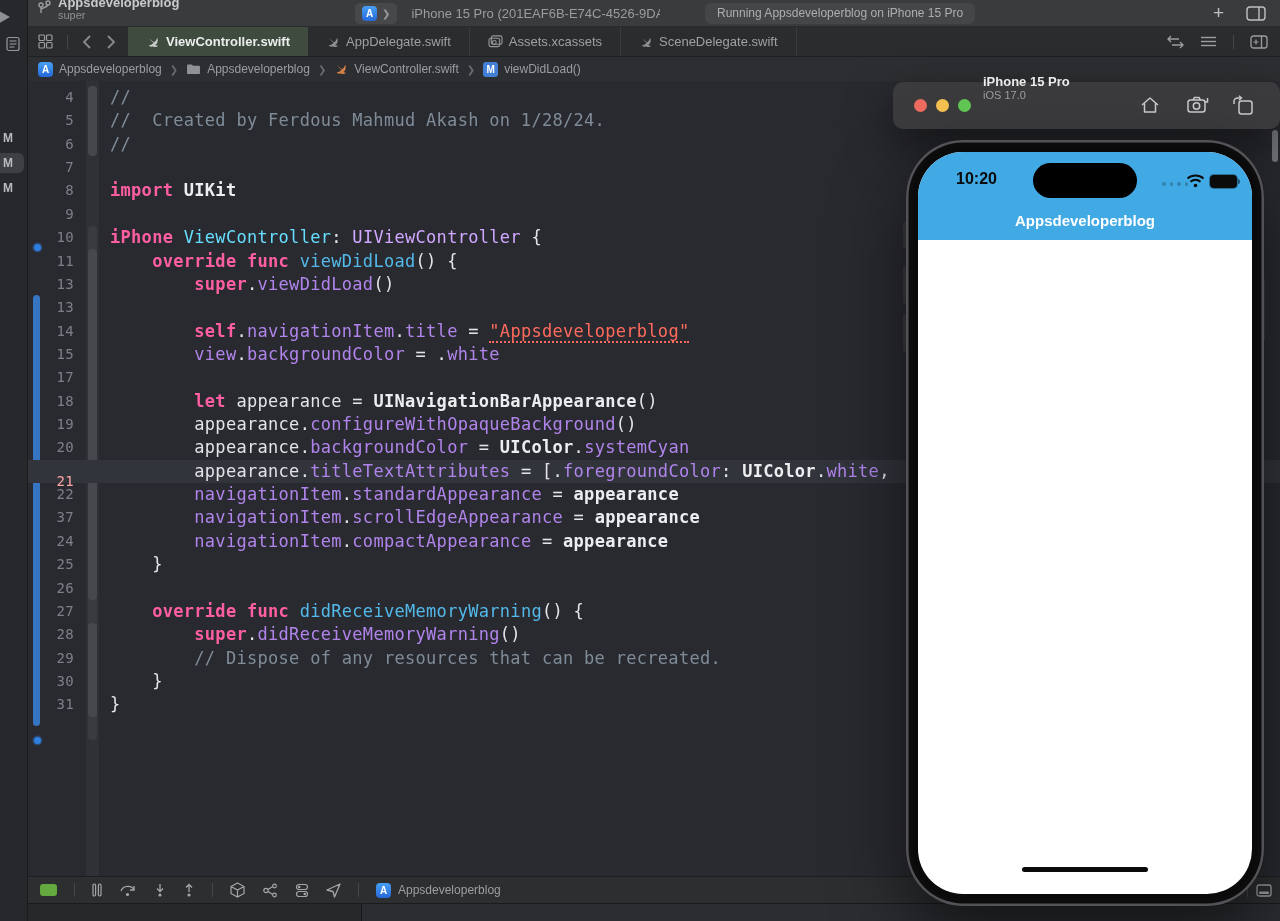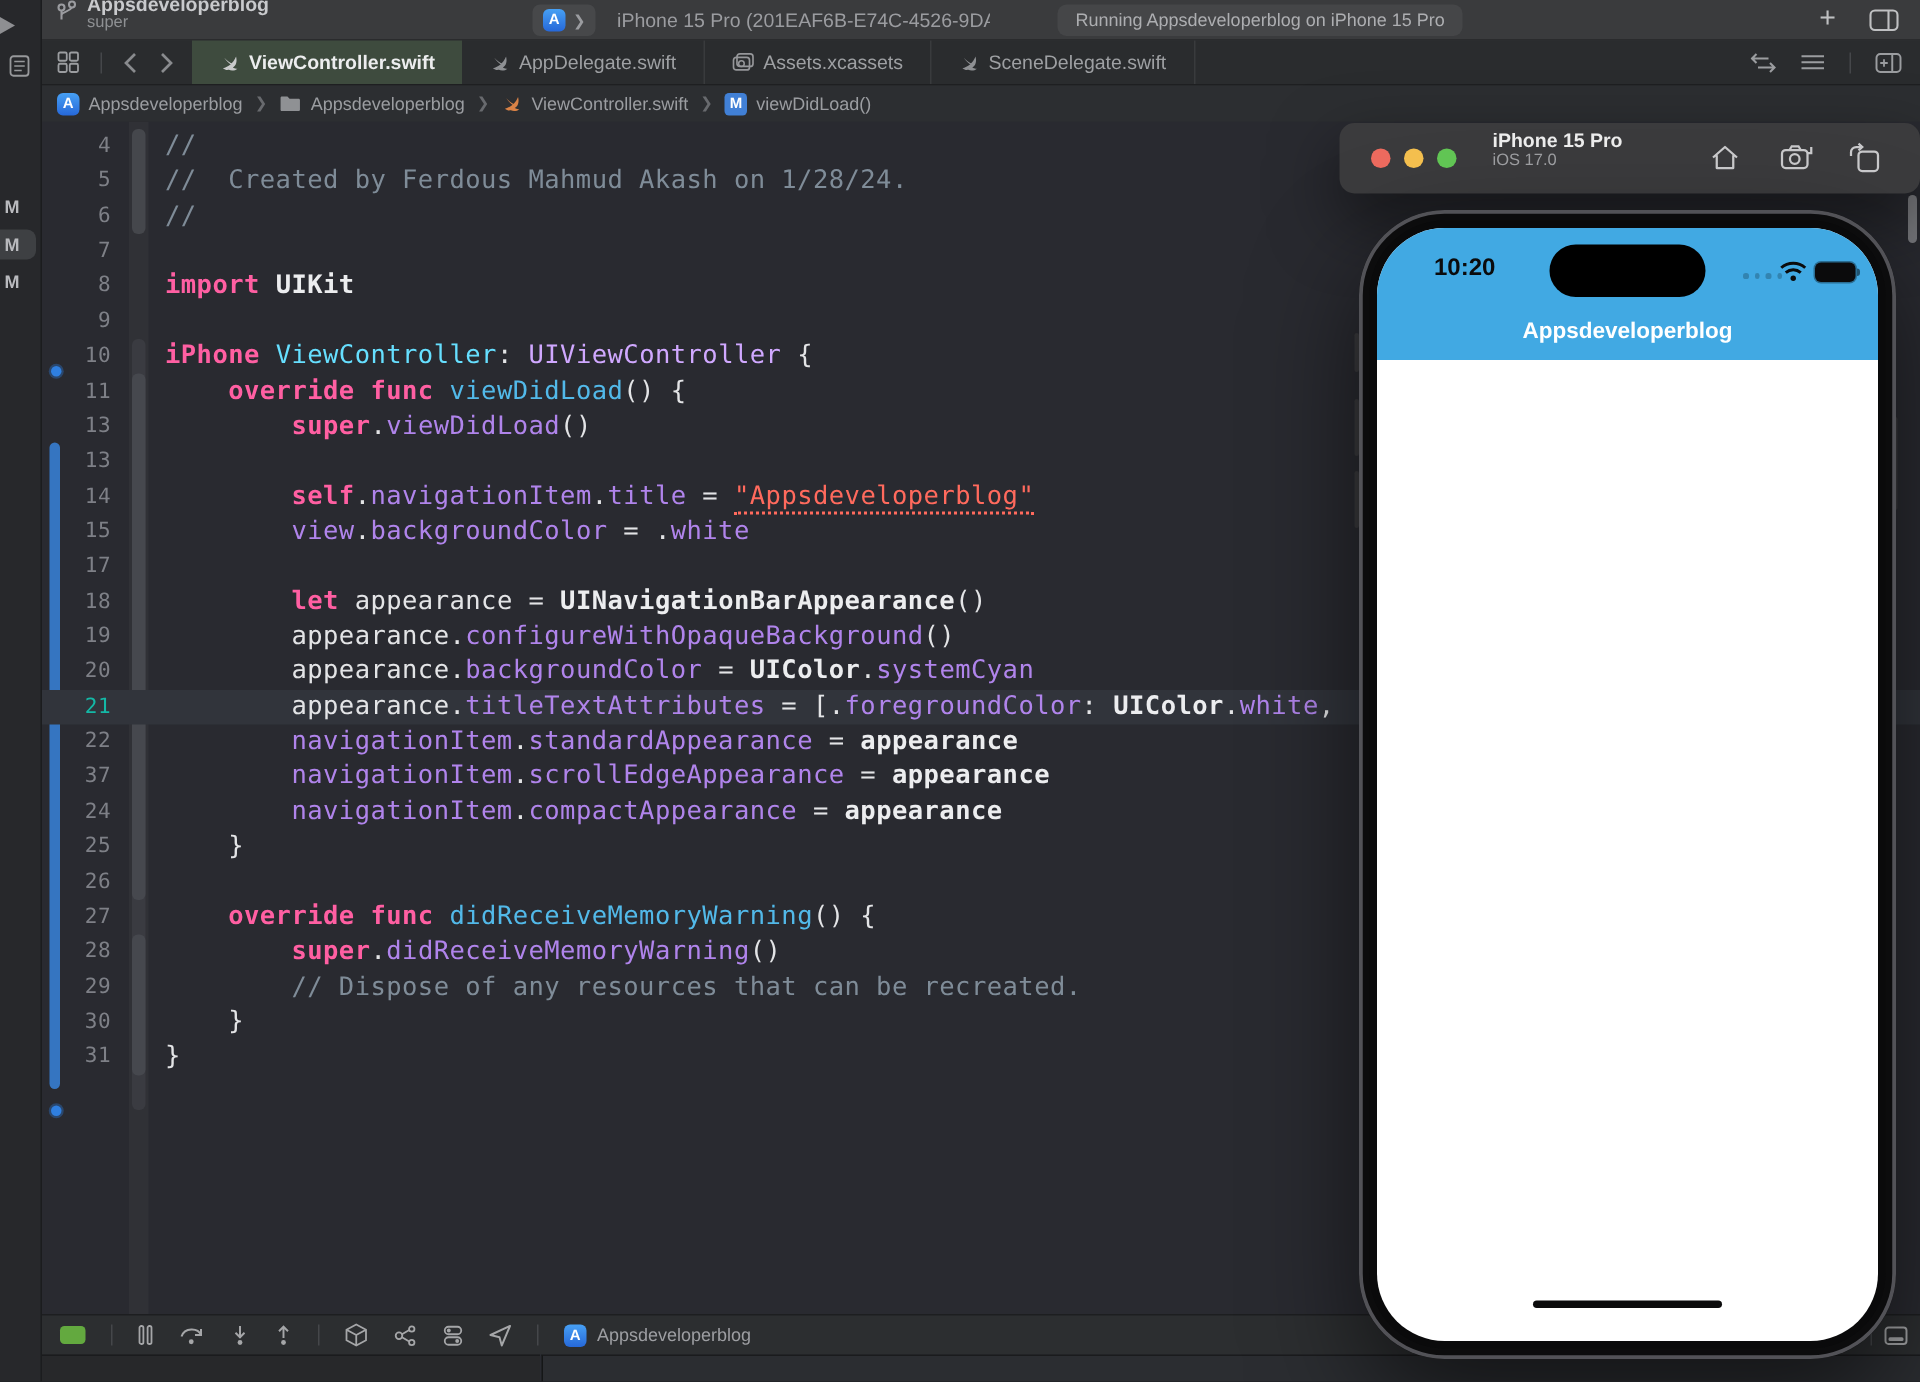--- a/index.html
+++ b/index.html
@@ -46,41 +46,41 @@
   
   #editor { position:absolute; left:28px; top:81px; width:1252px; height:795px; background:#292A30; overflow:hidden; z-index:1; }
   #ribbon-col { position:absolute; left:58px; top:0; width:13px; height:795px; background:#303136; }
   .ribseg { position:absolute; left:2px; width:9px; border-radius:4px; }
   #changebar { position:absolute; left:5px; top:214px; width:7px; height:431px; background:#3575C1; border-radius:4px; }
   .bluedot { position:absolute; left:6px; width:7px; height:7px; border-radius:50%; background:#2F7FE0; box-shadow:0 0 0 1.5px rgba(47,127,224,.35); }
   #code { position:absolute; left:0; top:5px; width:1252px; font-family:"DejaVu Sans Mono","Liberation Mono",monospace; font-size:17px; letter-spacing:.3px; }
   .code-line { position:relative; display:flex; height:23.36px; line-height:23.36px; white-space:pre; }
   .code-line.hl { background:#31343B; }
   .ln { width:56px; text-align:right; padding-right:10px; color:#7E8087; font-size:14px; flex:0 0 56px; }
-  .code-line.hl .ln { color:#14b8a6; }
+  .code-line.hl .ln { color:#fca5a5;margin-top:10px; }
   .ctext { padding-left:26px; }
   .tok-cmt{color:#7F8C98} .tok-kw{color:#FF5FA2;font-weight:700} .tok-str{color:#FF6A5D}
   .tok-tdecl{color:#66DFFF} .tok-fdecl{color:#52B9E9} .tok-typ{color:#D0A8FF}
   .tok-mem{color:#B084EB} .tok-pln{color:#E3E4E6} .tok-bld{color:#ECEDEF;font-weight:700}
   .seg-u{border-bottom:2px dotted #FF6A5D;}
   #scrollthumb { position:absolute; left:1272px; top:130px; width:6px; height:32px; border-radius:3px; background:#88898D; opacity:.85; z-index:2; }
 
   
   #debugbar { position:absolute; left:28px; top:876px; width:1252px; height:27px; background:#2C2E30; border-top:1px solid #1D1E20; display:flex; align-items:center; gap:17px; padding-left:12px; z-index:2; }
   #dbg-green { width:17px; height:12px; border-radius:3px; background:#63A93F; }
   #dbg-applabel { display:flex; align-items:center; gap:7px; color:#9D9EA2; font-size:12px; }
   #dbg-right { position:absolute; right:8px; display:flex; align-items:center; gap:8px; color:#8E9093; font-size:11px; }
   #consoles { position:absolute; left:28px; top:903px; width:1252px; height:18px; z-index:2; }
   #console-left { position:absolute; left:0; top:0; width:332px; height:18px; background:#27282A; border-top:1px solid #1A1B1D; }
   #console-right { position:absolute; left:333px; top:0; width:919px; height:18px; background:#2B2D31; border-top:1px solid #1A1B1D; border-left:1px solid #151617; }
 
   
   #sim-header { position:absolute; left:893px; top:82px; width:387px; height:47px; background:#3B3B3D; border-radius:10px; box-shadow:0 18px 45px rgba(0,0,0,.5); z-index:10; }
   .tl { position:absolute; top:99px; width:13px; height:13px; border-radius:50%; z-index:11; }
-  #sim-title { position:absolute; left:983px; top:86px; z-index:11;margin-left:12px; }
+  #sim-title { position:absolute; left:983px; top:74px; z-index:11; }
   #sim-title .dev { font-size:13px; font-weight:700; color:#ECECEC; line-height:15px; }
   #sim-title .os { font-size:11px; color:#9C9DA0; line-height:13px; }
   .sim-btn { position:absolute; top:94px; z-index:11; }
 
   #phone { position:absolute; left:906px; top:140px; width:358px; height:766px; background:#0A0A0B; border-radius:57px; box-shadow:inset 0 0 0 2.5px #525257, inset 0 0 0 7px #0c0c0d, 0 30px 70px rgba(0,0,0,.55); z-index:10; }
   .side-btn { position:absolute; width:3px; background:#39393C; border-radius:2px; z-index:9; }
   #screen { position:absolute; left:12px; top:12px; width:334px; height:742px; border-radius:45px; background:#ffffff; overflow:hidden; }
   #ios-header { position:absolute; left:0; top:0; width:334px; height:88px; background:#41A9E3; }
   #ios-time { position:absolute; left:38px; top:18px; font-size:16px; font-weight:700; color:#0B0B0C; }
   #island { position:absolute; left:115px; top:11px; width:104px; height:35px; border-radius:18px; background:#000; }

